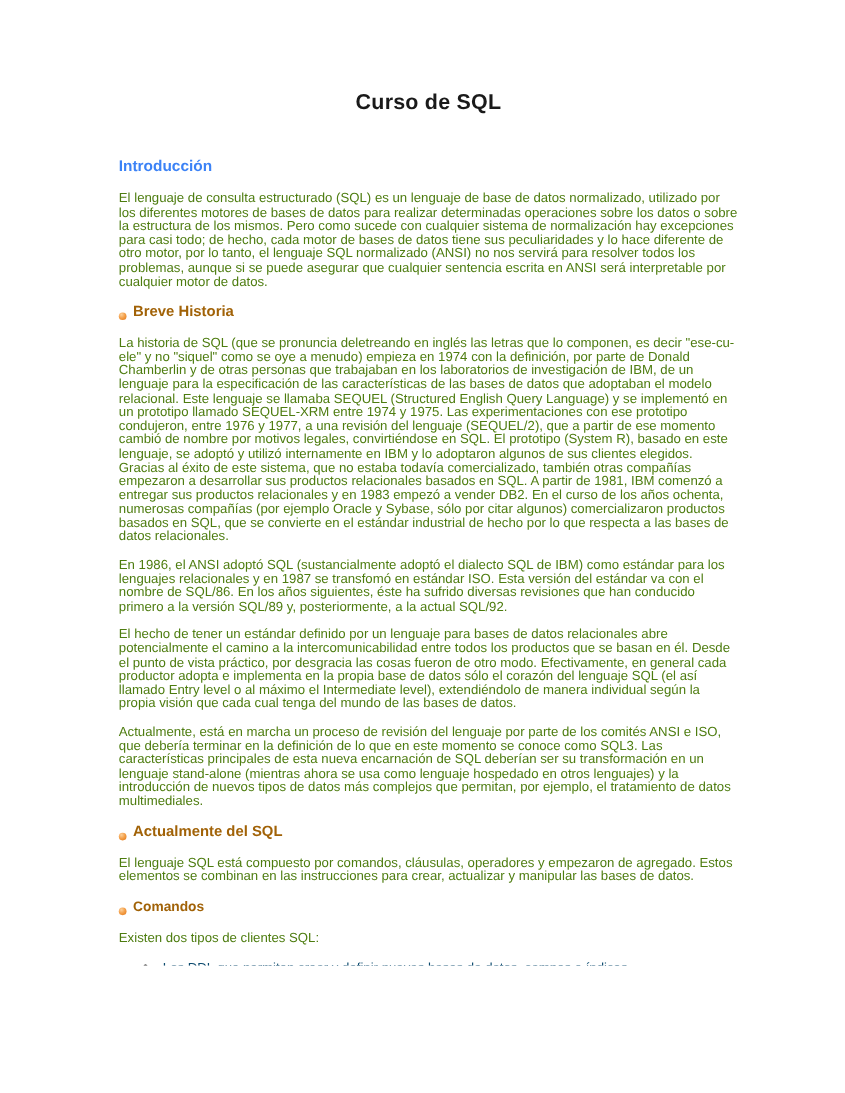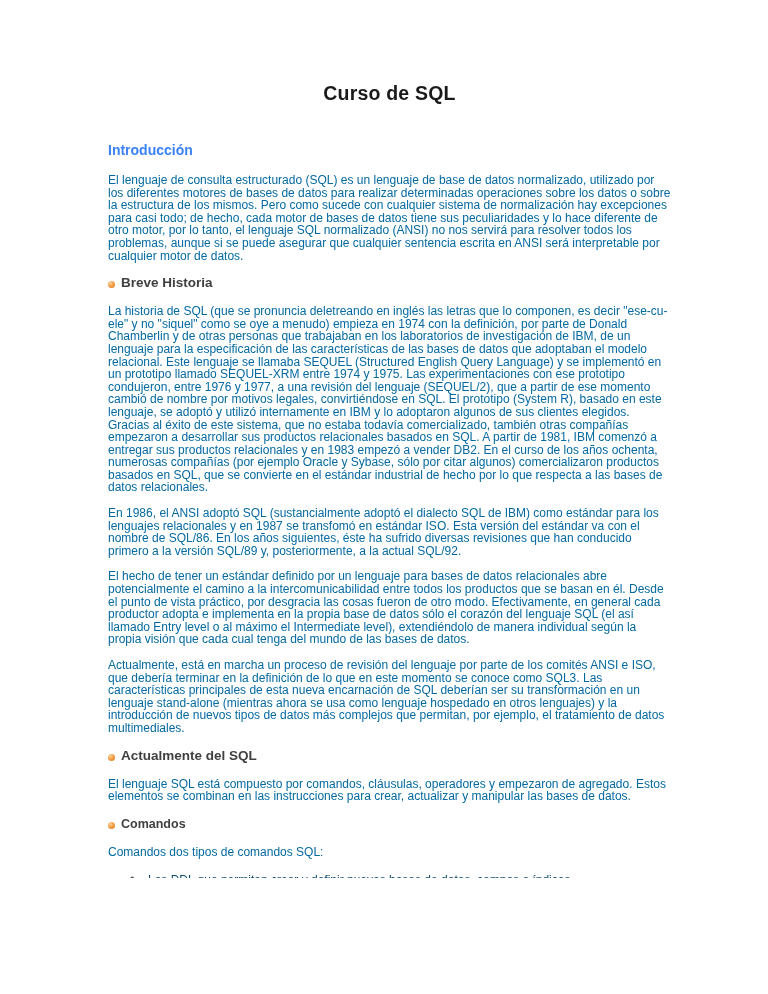--- a/index.html
+++ b/index.html
@@ -30,30 +30,30 @@
     margin: 0 0 15px 0;
     font-size: 14px;
     line-height: 17px;
     font-weight: bold;
     color: #3b82f6;
   }
   .body-text {
     margin: 0 0 13px 0;
     font-size: 12px;
     line-height: 12.6px;
-    color: #0369a1;
+    color: #4d7c0f;
   }
   .h-blue {
     margin: 12px 0 14px 0;
     font-size: 13.5px;
     line-height: 16px;
     font-weight: bold;
-    color: #404040;
+    color: #a16207;
     display: flex;
-    align-items: center;
+    align-items: flex-end;
   }
   .h-blue.small {
     font-size: 12.5px;
     line-height: 15px;
     margin: 14px 0 14px 0;
   }
   .bullet-ball {
     display: inline-block;
     width: 7px;
     height: 7px;
@@ -114,19 +114,19 @@
     <span>Actualmente del SQL</span>
   </h3>
 
   <p class="body-text">El lenguaje SQL está compuesto por comandos, cláusulas, operadores y empezaron de agregado. Estos elementos se combinan en las instrucciones para crear, actualizar y manipular las bases de datos.</p>
 
   <h4 class="h-blue small">
     <span class="bullet-ball"></span>
     <span>Comandos</span>
   </h4>
 
-  <p class="body-text">Comandos dos tipos de comandos SQL:</p>
+  <p class="body-text">Existen dos tipos de clientes SQL:</p>
 
   <ul class="doc-list">
     <li>Los DDL que permiten crear y definir nuevas bases de datos, campos e índices.</li>
   </ul>
 
 </div>
 
 </body></html>

